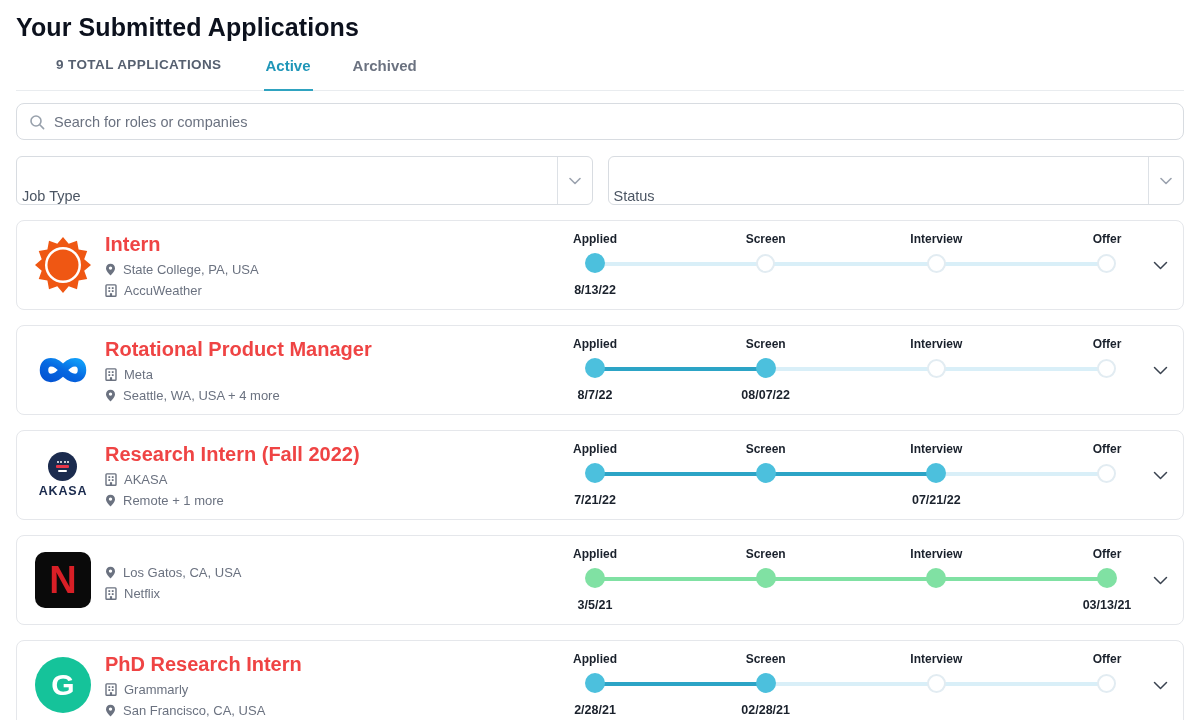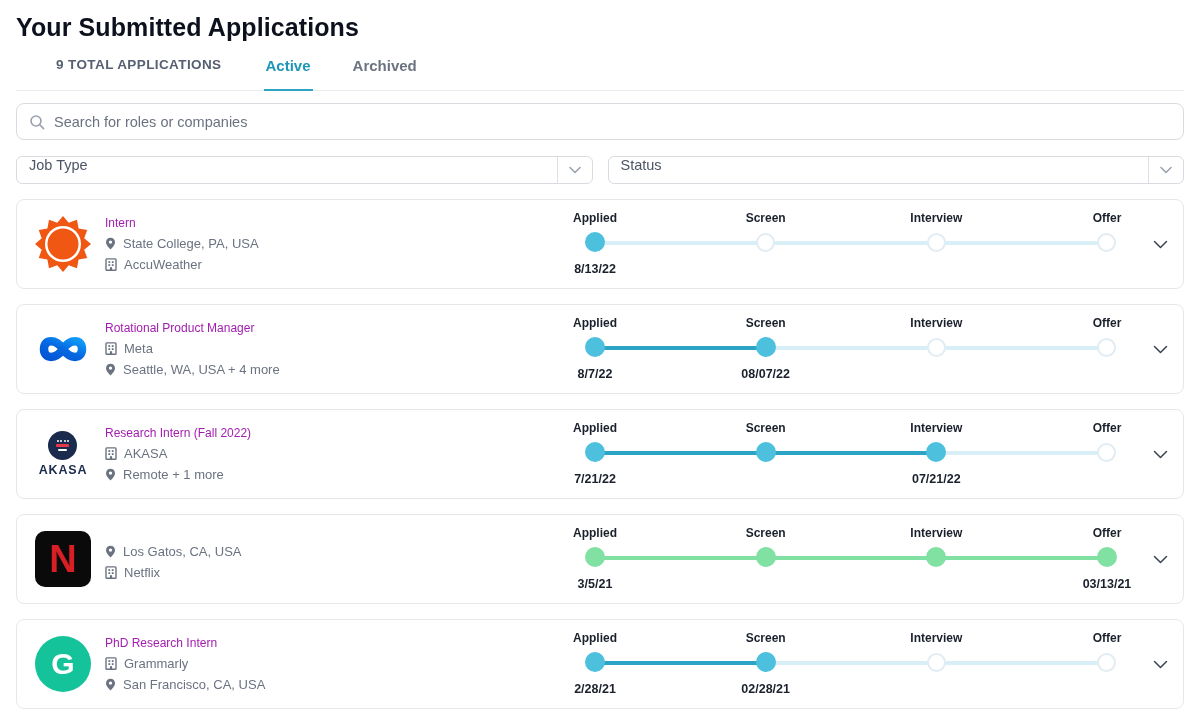--- a/index.html
+++ b/index.html
@@ -18,22 +18,22 @@
   .add-btn { align-self: center; background: #1286a4; color: #fff; font-family: "Liberation Sans", sans-serif;
              font-size: 13px; font-weight: 700; border: none; border-radius: 4px; padding: 9px 14px; cursor: pointer; }
 
   .search-box { margin-top: 12px; height: 37px; border: 1px solid #d8dce1; border-radius: 8px;
                 display: flex; align-items: center; padding: 0 12px; gap: 9px; background: #fff; }
   .search-box input { border: none; outline: none; flex: 1; font-size: 14.5px; color: #374151;
                       font-family: "Liberation Sans", sans-serif; background: transparent; }
   .search-box input::placeholder { color: #6b7280; }
 
   .filter-row { display: flex; gap: 15px; margin-top: 16px; }
-  .filter { flex: 1; height: 28px; border: 1px solid #d8dce1; border-radius: 6px; display: flex;
-            align-items: flex-start; justify-content: space-between; padding-left: 12px; cursor: pointer; background: #fff; }
+  .filter { flex: 1; height: 49px; border: 1px solid #d8dce1; border-radius: 6px; display: flex;
+            align-items: flex-end; justify-content: space-between; padding-left: 5px; cursor: pointer; background: #fff; }
   .filter-label { font-size: 14.5px; color: #4b5563; }
   .filter-chevron { height: 100%; display: flex; align-items: center; padding: 0 11px; border-left: 1px solid #dde1e6; }
 
   .list { margin-top: 15px; }
   .card { height: 90px; border: 1px solid #e5e7eb; border-radius: 8px; margin-bottom: 15px; background: #fff;
           display: flex; align-items: center; padding: 0 10px 0 18px; }
 
   .logo { width: 56px; height: 56px; flex: none; margin-right: 14px; display: flex; flex-direction: column;
           align-items: center; justify-content: center; }
   .akasa-wrap { display: flex; flex-direction: column; align-items: center; }
@@ -45,21 +45,21 @@
   .akasa-bar-white { width: 9px; height: 2.5px; background: #fff; border-radius: 1px; }
   .akasa-word { font-size: 12.5px; font-weight: 800; color: #1b2b4e; letter-spacing: 0.8px; margin-top: 3px; }
   .netflix-box { width: 56px; height: 56px; background: #0a0a0a; border-radius: 10px; display: flex;
                  align-items: center; justify-content: center; }
   .netflix-box span { color: #d81f26; font-size: 38px; font-weight: 700; line-height: 1; }
   .grammarly-circle { width: 56px; height: 56px; background: #15c39a; border-radius: 50%; display: flex;
                       align-items: center; justify-content: center; }
   .grammarly-circle span { color: #fff; font-size: 30px; font-weight: 700; line-height: 1; }
 
   .info { width: 450px; flex: none; padding-right: 10px; }
-  .role { font-size: 12px; font-weight: 400; color: #a21caf; }
+  .role { font-size: 20px; font-weight: 700; color: #ef4444; }
   .meta-row { display: flex; align-items: center; gap: 7px; font-size: 13px; color: #6b7280; margin-top: 6px; }
   .meta-row svg { flex: none; }
 
   .timeline { flex: 1; position: relative; height: 74px; }
   .track { position: absolute; left: 40px; right: 40px; top: 34px; height: 4px; border-radius: 2px; }
   .progress { position: absolute; left: 0; top: 0; height: 4px; border-radius: 2px; }
   .stages { position: absolute; inset: 0; display: flex; justify-content: space-between; }
   .stage { width: 80px; display: flex; flex-direction: column; align-items: center; }
   .stage-label { font-size: 12px; font-weight: 700; color: #1a212c; height: 15px; margin-top: 4px; }
   .dot-wrap { height: 22px; display: flex; align-items: center; justify-content: center; margin-top: 5px; }

